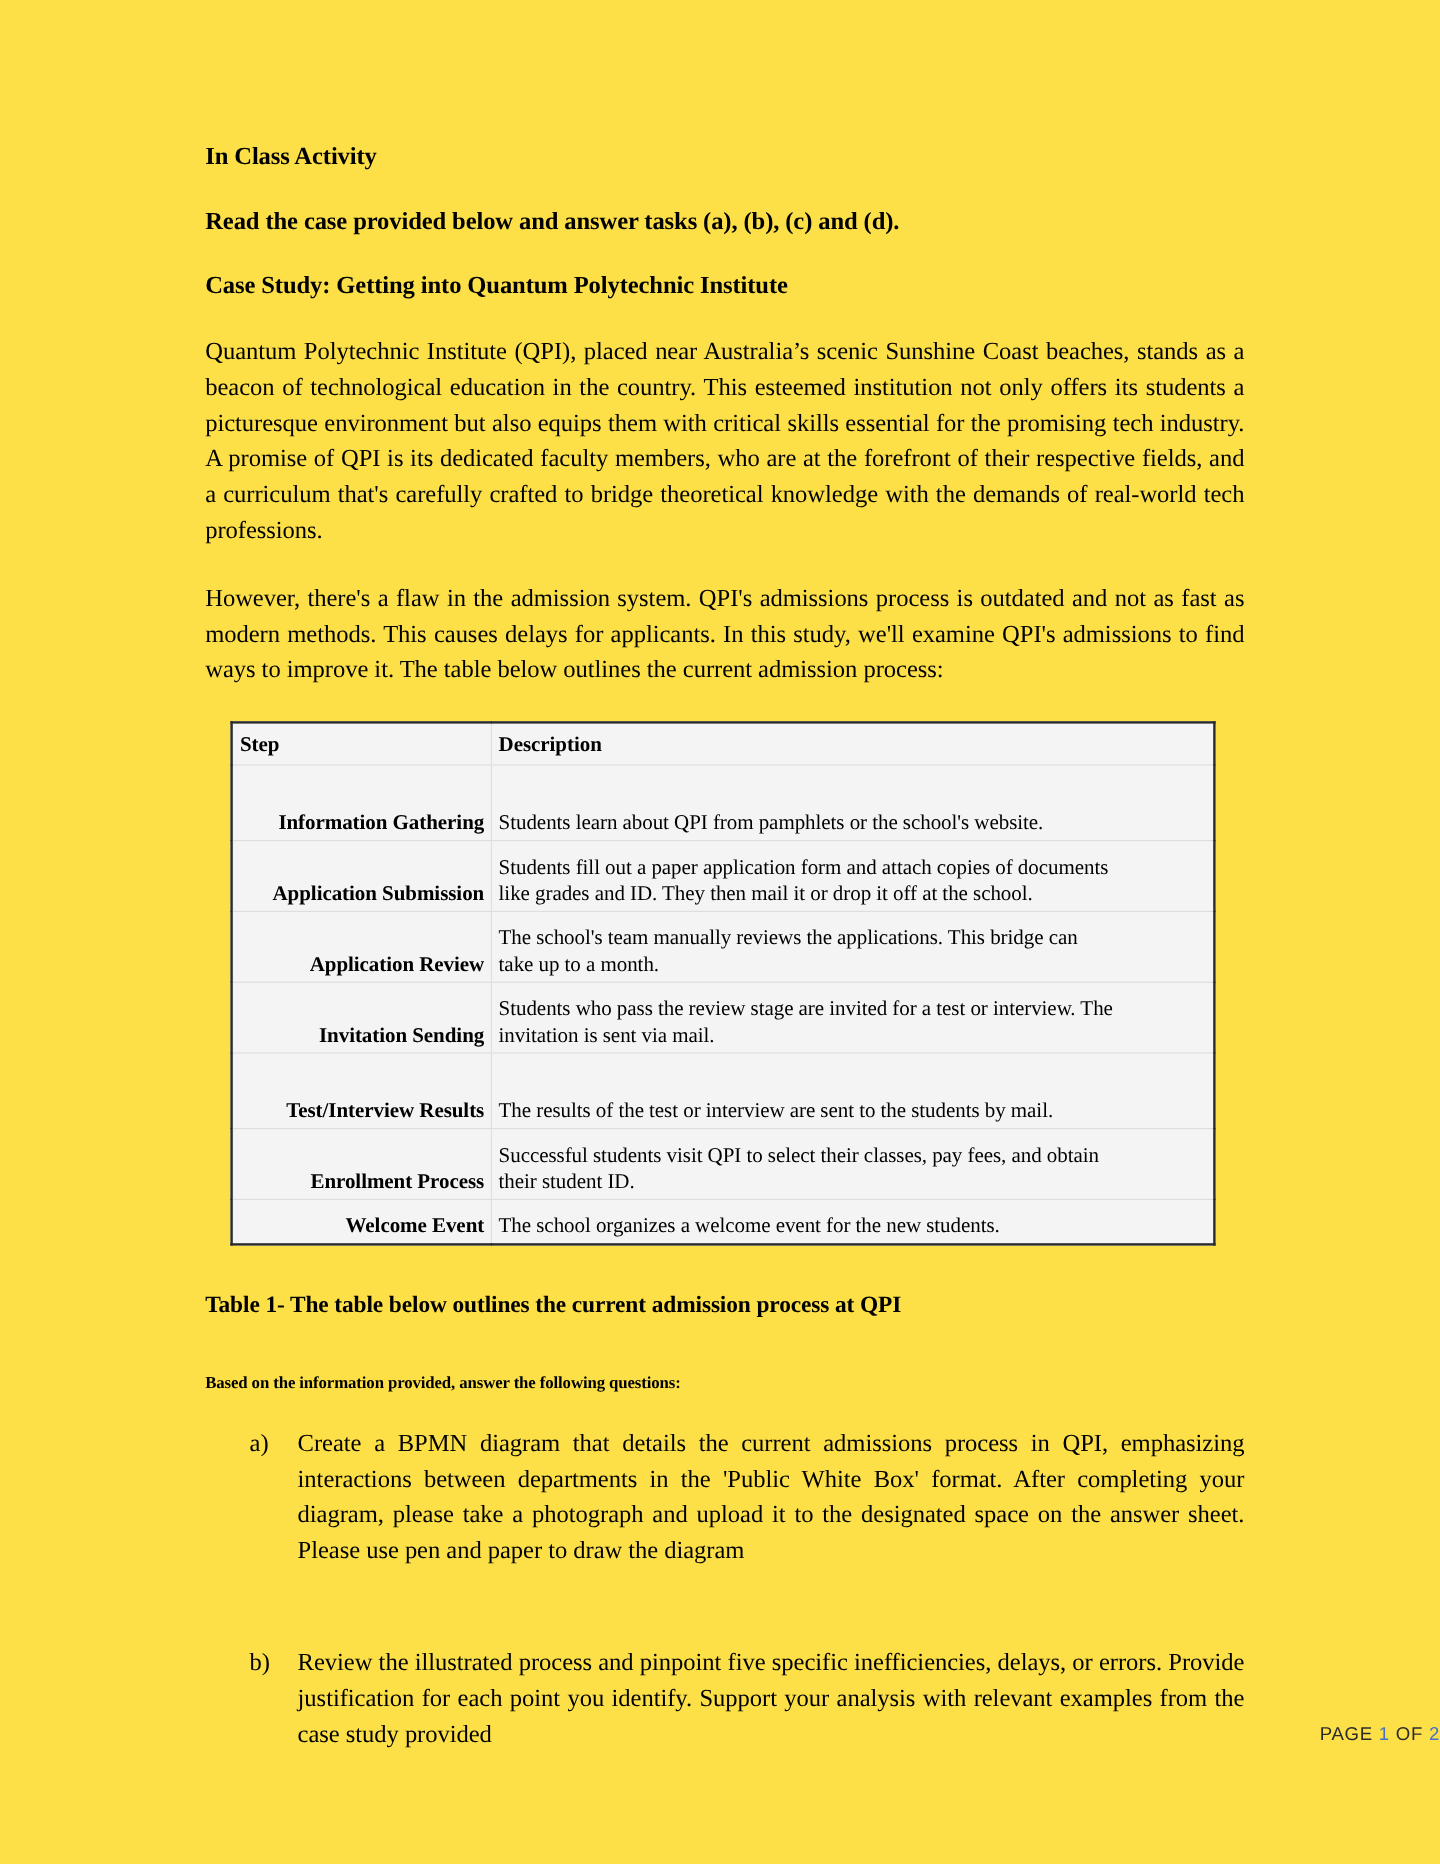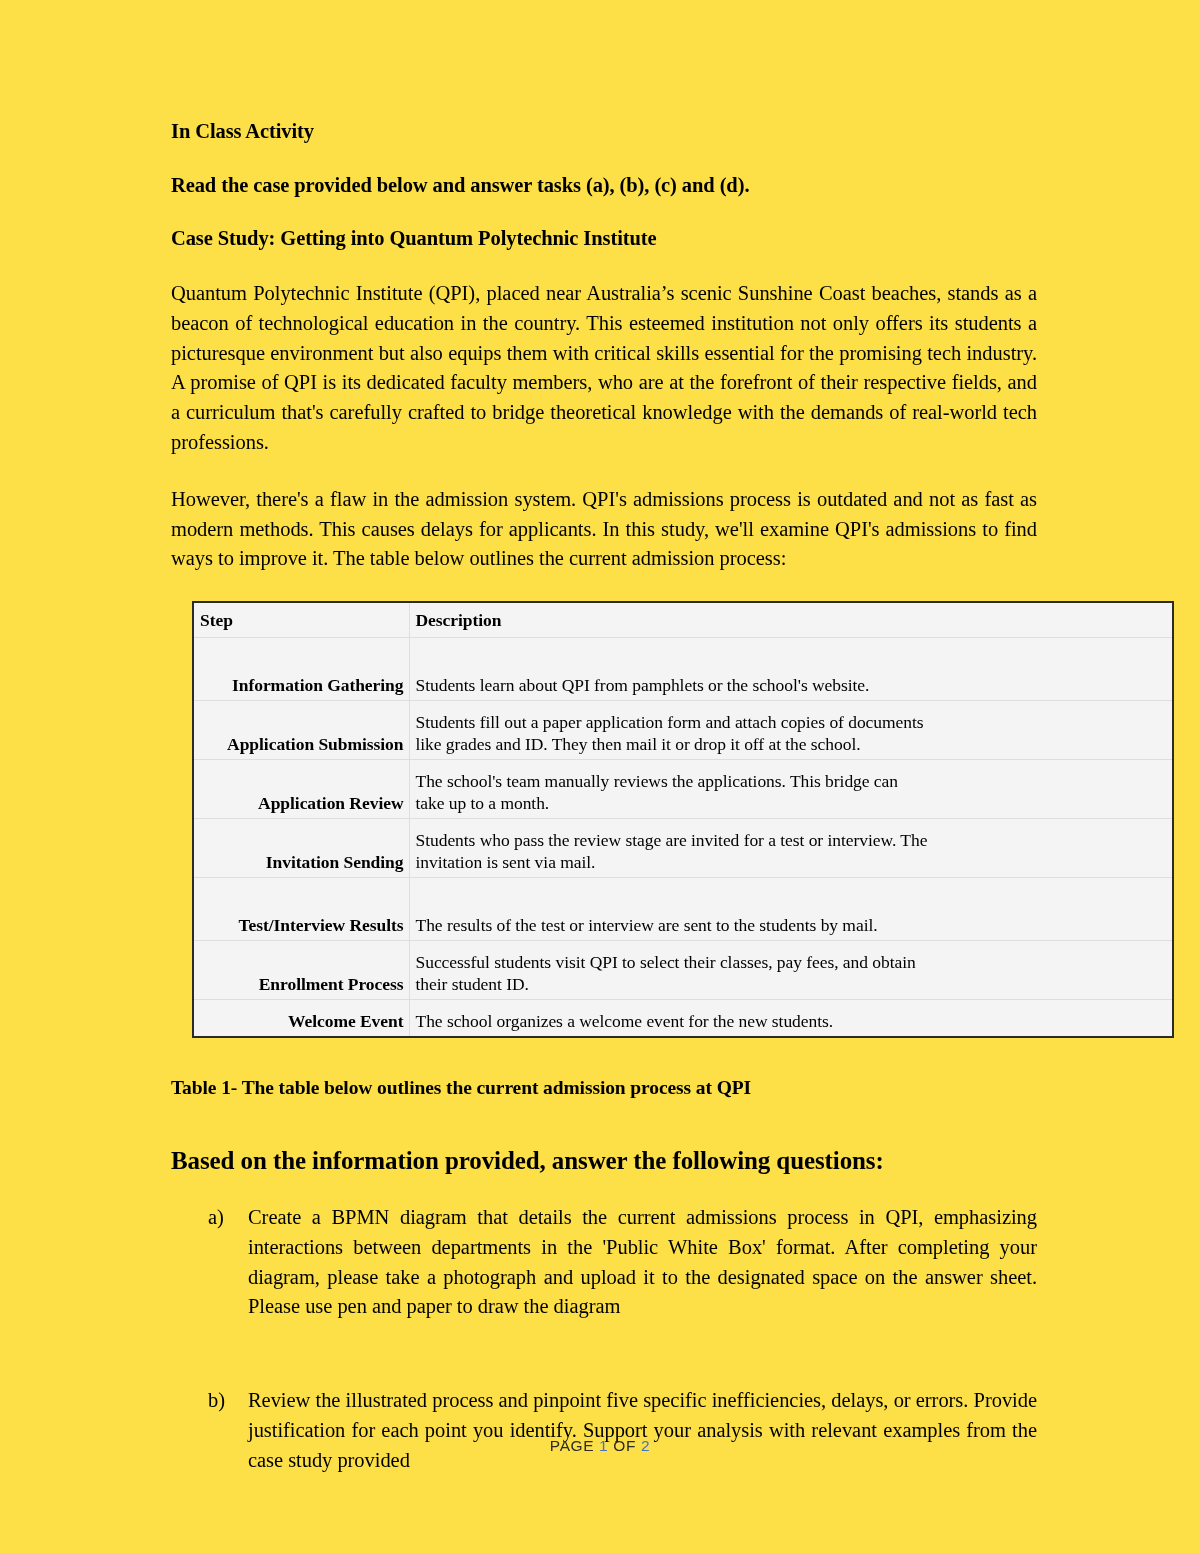--- a/index.html
+++ b/index.html
@@ -46,21 +46,21 @@
     margin: 0 0 27px 0;
     text-align: justify;
     text-justify: inter-word;
     letter-spacing: -0.05px;
   }
   .para:last-child { margin-bottom: 0; }
 
   
   .table-wrap {
     margin: 16px 0 0 21px;
-    width: 982px;
+    width: 821px;
   }
   table.admission {
     border-collapse: collapse;
     width: 100%;
     table-layout: fixed;
     border: 2px solid #2b2b2b;
     background: #f4f4f4;
   }
   table.admission col.c-step { width: 216px; }
   table.admission col.c-desc { width: auto; }
@@ -108,21 +108,21 @@
     text-align: left;
     font-size: 19.5px;
     line-height: 1.4;
     margin: 36px 0 0 0;
     letter-spacing: -0.1px;
     font-weight: bold;
   }
 
   .q-heading {
     font-weight: bold;
-    font-size: 25px;
+    font-size: 14px;
     line-height: 1.3;
     margin: 43px 0 0 0;
     letter-spacing: -0.1px;
   }
 
   
   ol.letters {
     margin: 26px 0 0 0;
     padding: 0 0 0 37px;
     list-style: none;
@@ -147,21 +147,21 @@
   }
   ol.letters > li.spaced { margin-top: 64px; }
   ol.letters > li .last-line { text-align: left; }
 
   
   .footer {
     position: absolute;
     left: 0;
     top: 1437px;
     width: 1200px;
-    text-align: center;
+    text-align: right;
     font-family: "Liberation Sans", "DejaVu Sans", sans-serif;
     font-size: 15.5px;
     letter-spacing: 0.6px;
     color: #2b2b2b;
   }
   .footer .num { color: #4472c4; }
 </style>
 </head>
 <body>
 

